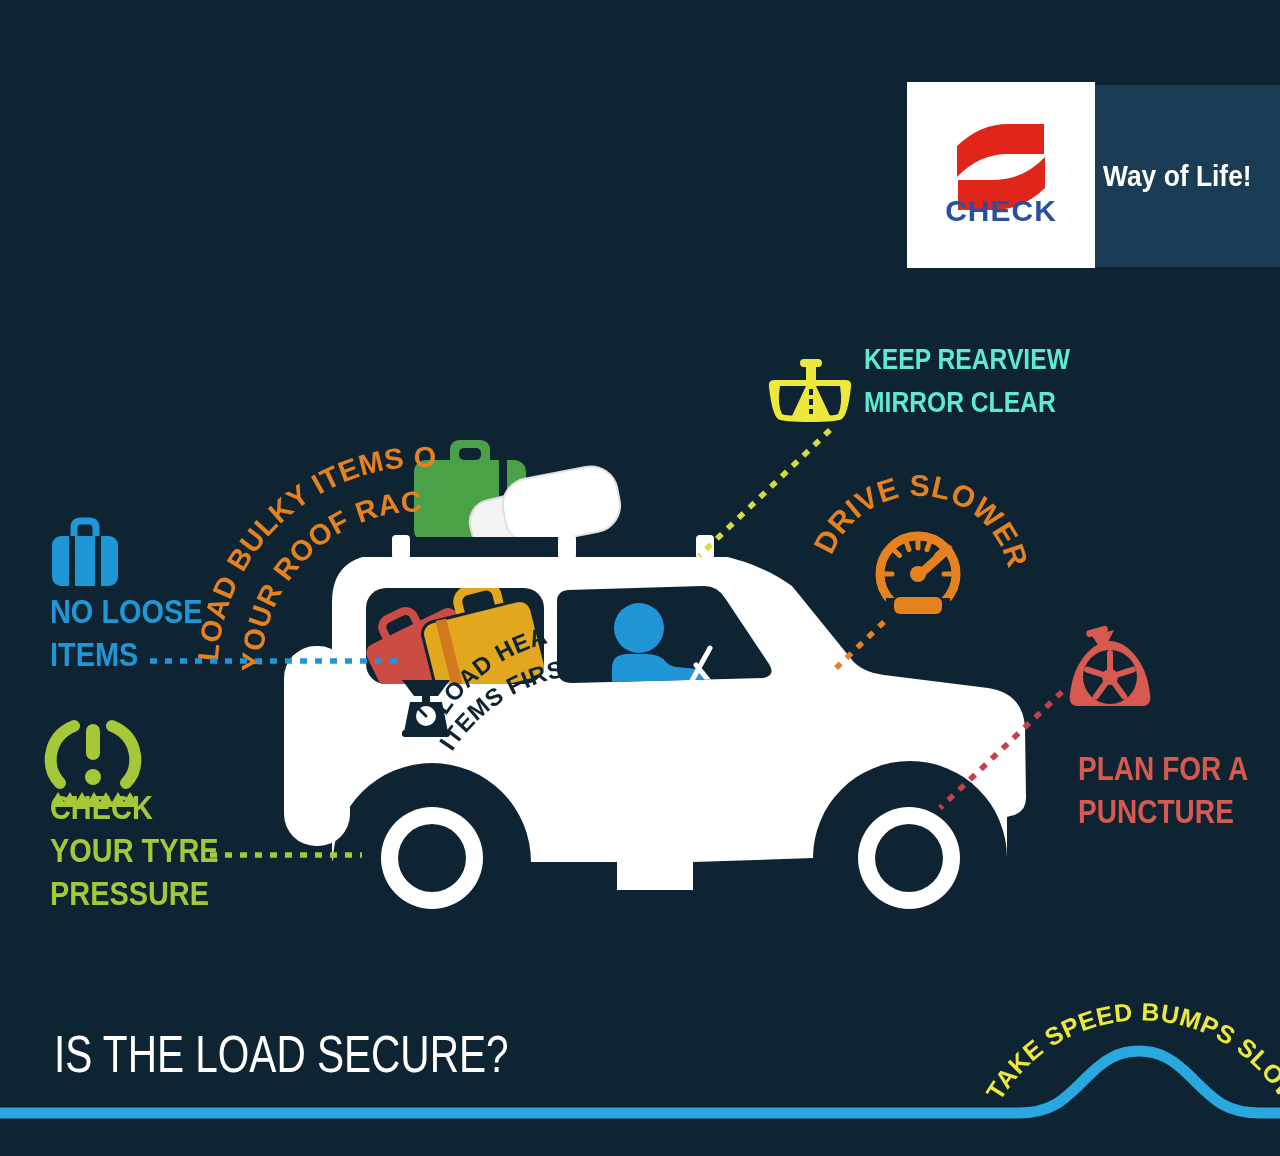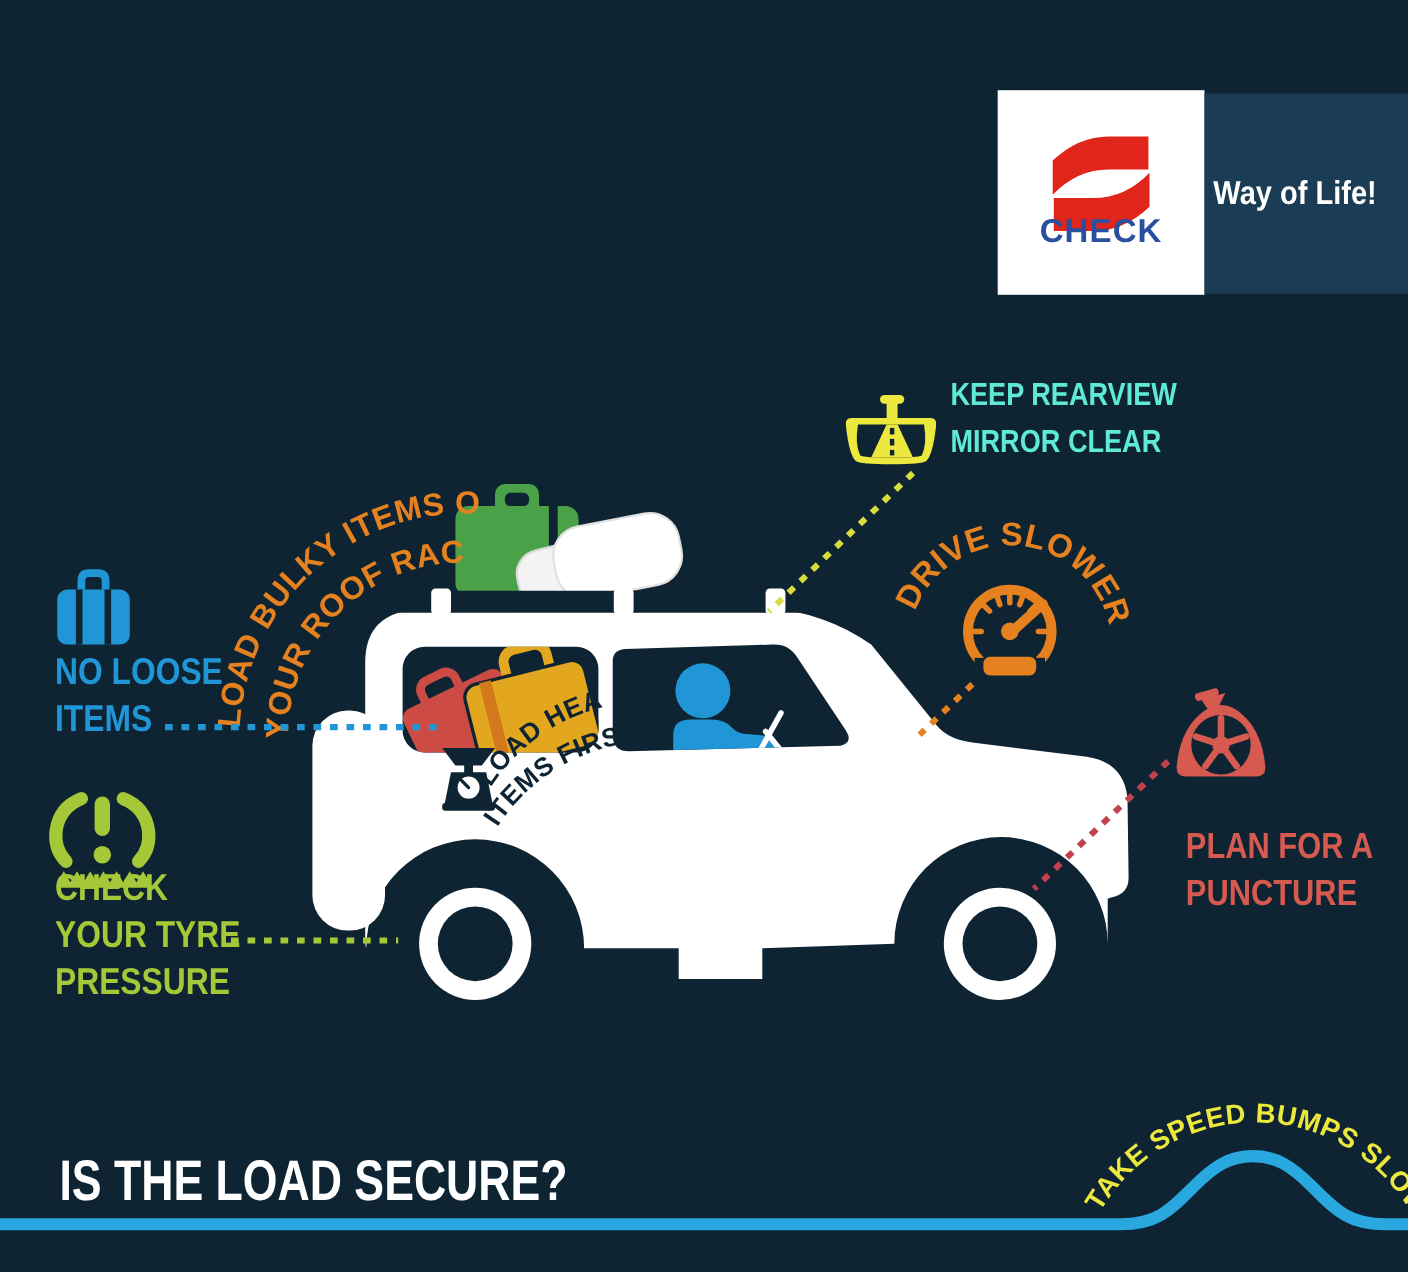--- a/index.html
+++ b/index.html
@@ -25,21 +25,21 @@
   .tagline{font-size:30px;font-weight:700;color:#ffffff;}
   .tagline .cond{transform:scaleX(0.88);}
   
   .tip{font-weight:700;line-height:43px;}
   .tip .cond{transform:scaleX(0.85);}
   .tip-rearview{left:864px;top:338px;font-size:29px;color:#5eead4;}
   .tip-puncture{left:1078px;top:716px;font-size:33px;color:#d65a50;margin-top:31px;}
   .tip-no-loose{left:50px;top:590px;font-size:34px;color:#2196d6;}
   .tip-tyre{left:50px;top:786px;font-size:34px;color:#a5c838;}
   
-  .question{left:54px;top:1024px;font-size:52px;font-weight:700;color:#ffffff;margin-top:20px;}
+  .question{left:54px;top:1024px;font-size:52px;font-weight:400;color:#ffffff;}
   .question .cond{transform:scaleX(0.78);}
   .art{position:absolute;left:0;top:0;width:1280px;height:1156px;}
   svg text{font-family:"Liberation Sans",sans-serif;}
 </style>
 </head>
 <body>
 
 <div class="stage">
 
   <svg class="art" viewBox="0 0 1280 1156">

